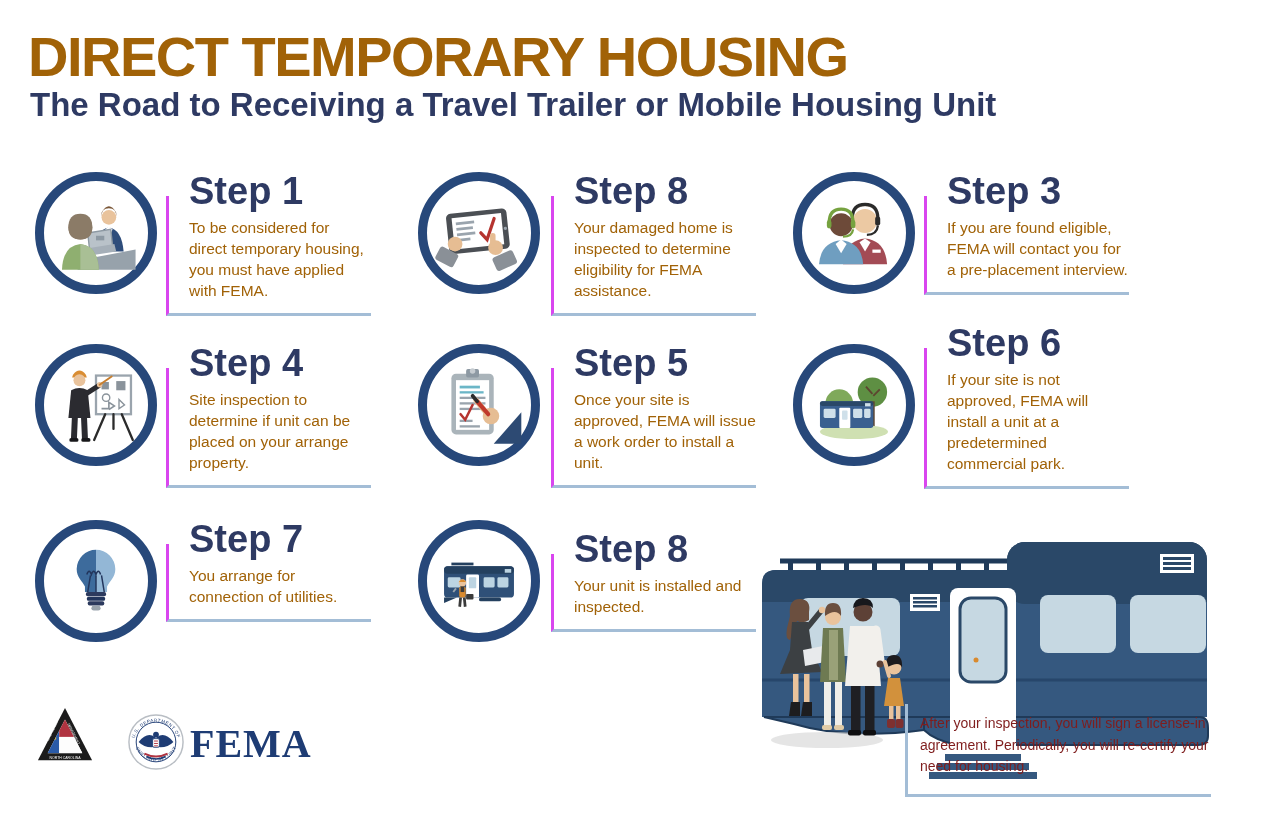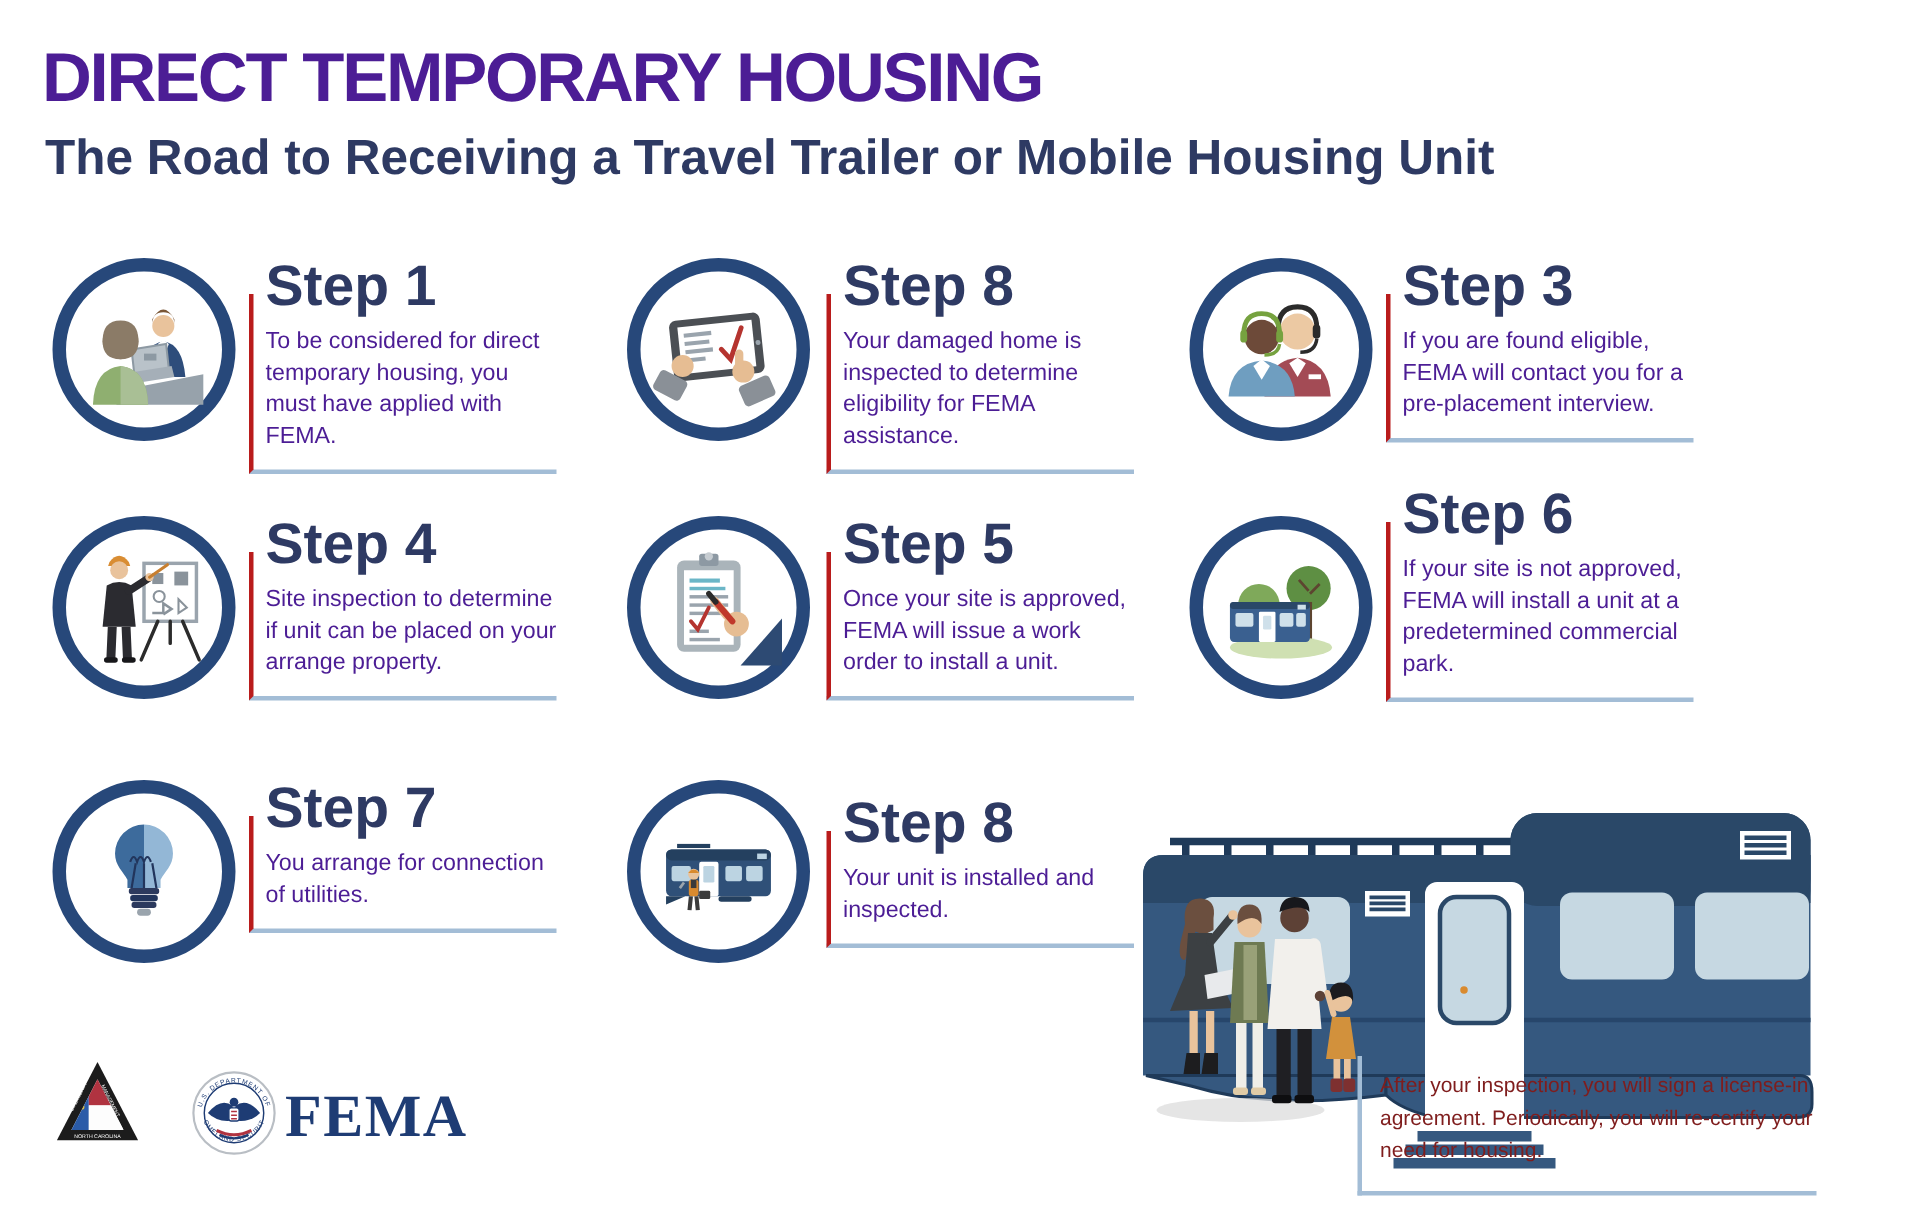--- a/index.html
+++ b/index.html
@@ -3,41 +3,41 @@
 <meta charset="utf-8">
 <style>
   * { margin:0; padding:0; box-sizing:border-box; }
   html,body { background:#ffffff; }
   #poster {
     position:relative; width:1280px; height:816px; background:#ffffff;
     font-family:"Liberation Sans", sans-serif; overflow:hidden;
   }
   .abs { position:absolute; }
   .title {
-    left:28px; top:24px; font-size:46px; font-weight:800; letter-spacing:-1.5px;
-    color:#4c1d95; white-space:nowrap;
+    left:28px; top:24px; font-size:56px; font-weight:800; letter-spacing:-1.5px;
+    color:#a16207; white-space:nowrap;
   }
   .subtitle {
     left:30px; top:86px; font-size:33px; font-weight:700; color:#2e3a63; white-space:nowrap;
   }
   .step-circle {
     position:absolute; width:122px; height:122px; border:9px solid #27487a;
     border-radius:50%; background:#fff; display:flex; align-items:center; justify-content:center;
   }
   .step-circle svg { width:92px; height:92px; }
   .step-text {
     position:absolute; width:205px;
-    border-left:3px solid #b91c1c; border-bottom:3px solid #a3bdd6;
-    padding:0 0 12px 8px;
+    border-left:3px solid #d946ef; border-bottom:3px solid #a3bdd6;
+    padding:0 0 12px 20px;
   }
   .step-heading {
     margin-top:-24px; font-size:38px; line-height:1.0; font-weight:800; color:#2e3a63;
   }
   .step-desc {
-    margin-top:7px; font-size:15.5px; line-height:1.36; color:#4c1d95;
+    margin-top:7px; font-size:15.5px; line-height:1.36; color:#a16207;
   }
   .closing-note {
     left:905px; top:704px; width:306px;
     border-left:3px solid #a3bdd6; border-bottom:3px solid #a3bdd6;
     padding:9px 0 16px 12px; font-size:14px; line-height:1.55; color:#7f1d1d;
   }
   .fema-wordmark {
     left:190px; top:720px; font-family:"Liberation Serif", serif;
     font-size:40px; font-weight:700; color:#1e3c74; letter-spacing:1px;
   }

